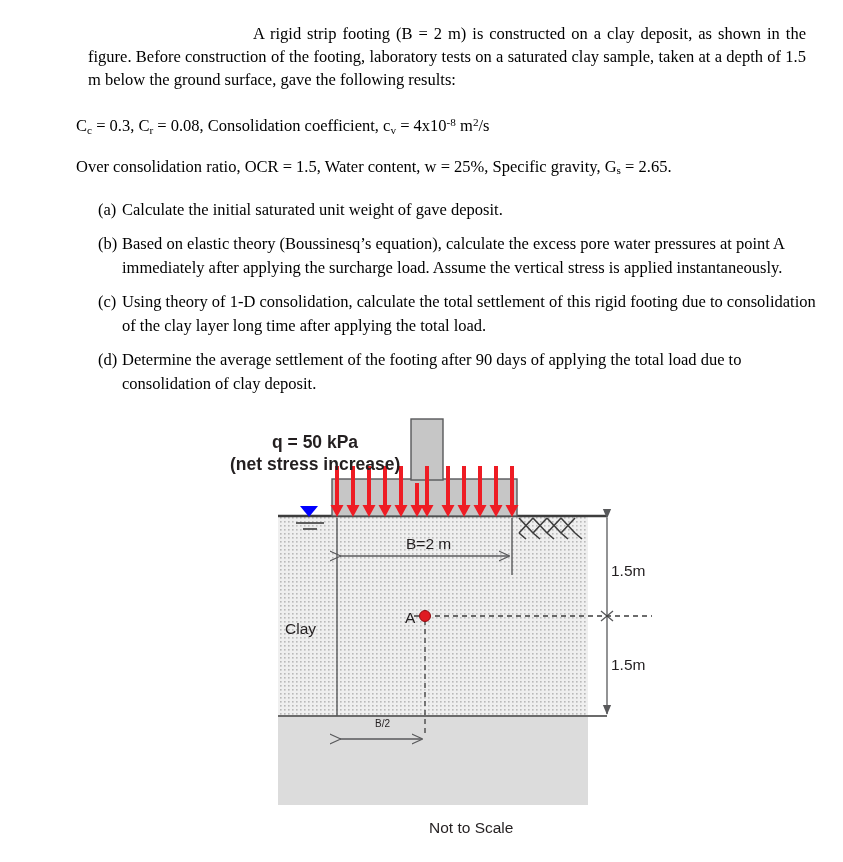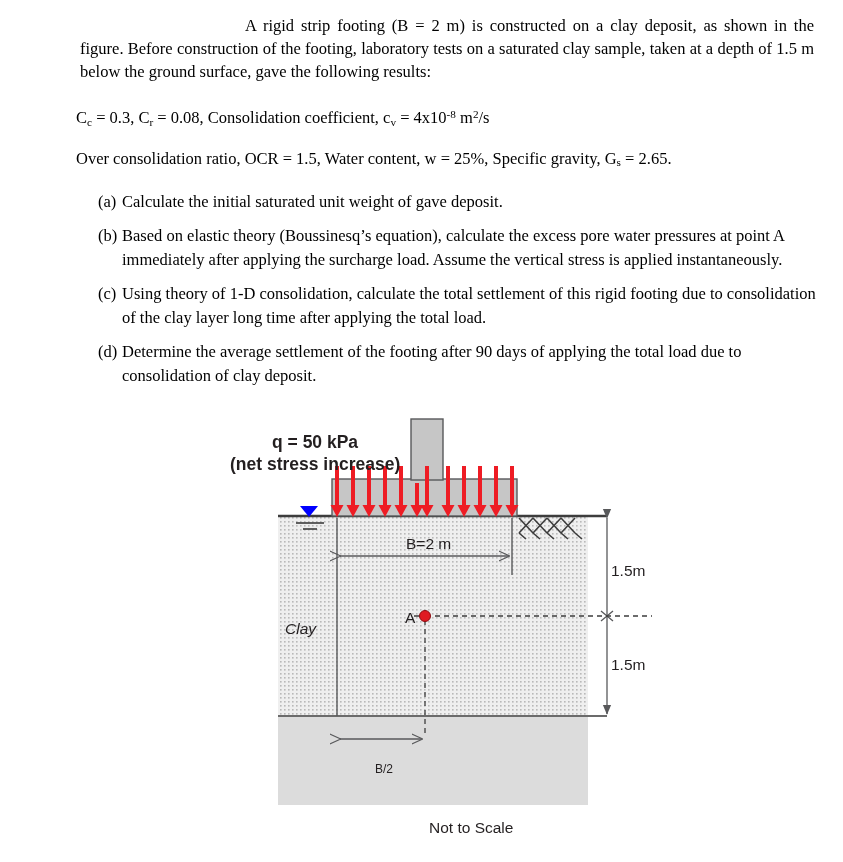--- a/index.html
+++ b/index.html
@@ -21,21 +21,21 @@
     position: absolute;
     left: 76px;
     top: 10px;
     width: 742px;
   }
   .intro {
     font-size: 16.5px;
     line-height: 23px;
     text-indent: 165px;
     text-align: justify;
-    margin: 4px;
+    margin: 12px;
   }
   .given {
     font-size: 16.5px;
     line-height: 23px;
     margin: 20px 0 0 0;
   }
   .given2 {
     font-size: 16.5px;
     line-height: 23px;
     margin: 13px 0 0 0;
@@ -77,23 +77,23 @@
     position: absolute;
     font-family: "Liberation Sans", sans-serif;
     color: #231f20;
     white-space: nowrap;
   }
   .lbl-q1 { left: 272px; top: 27px; font-size: 17.5px; font-weight: bold; }
   .lbl-q2 { left: 230px; top: 49px; font-size: 17.5px; font-weight: bold; }
   .lbl-b2m { left: 406px; top: 130px; font-size: 15.5px; }
   .lbl-d1 { left: 611px; top: 157px; font-size: 15.5px; }
   .lbl-d2 { left: 611px; top: 251px; font-size: 15.5px; }
-  .lbl-clay { left: 285px; top: 215px; font-size: 15.5px; font-style: italic; }
+  .lbl-clay { left: 285px; top: 215px; font-size: 15.5px; }
   .lbl-a { left: 405px; top: 204px; font-size: 15.5px; }
-  .lbl-bhalf { left: 375px; top: 313px; font-size: 12px; margin-top: 44px; }
+  .lbl-bhalf { left: 375px; top: 313px; font-size: 10px; }
   .lbl-shale { left: 339px; top: 358px; font-size: 15.5px; }
   .lbl-nts { left: 393px; top: 414px; font-size: 15.5px; margin-left: 36px; }
 </style>
 </head>
 <body>
 
 <div class="problem">
 
   <p class="intro">A rigid strip footing (B = 2 m) is constructed on a clay deposit, as shown in the figure. Before construction of the footing, laboratory tests on a saturated clay sample, taken at a depth of 1.5 m below the ground surface, gave the following results:</p>
 

